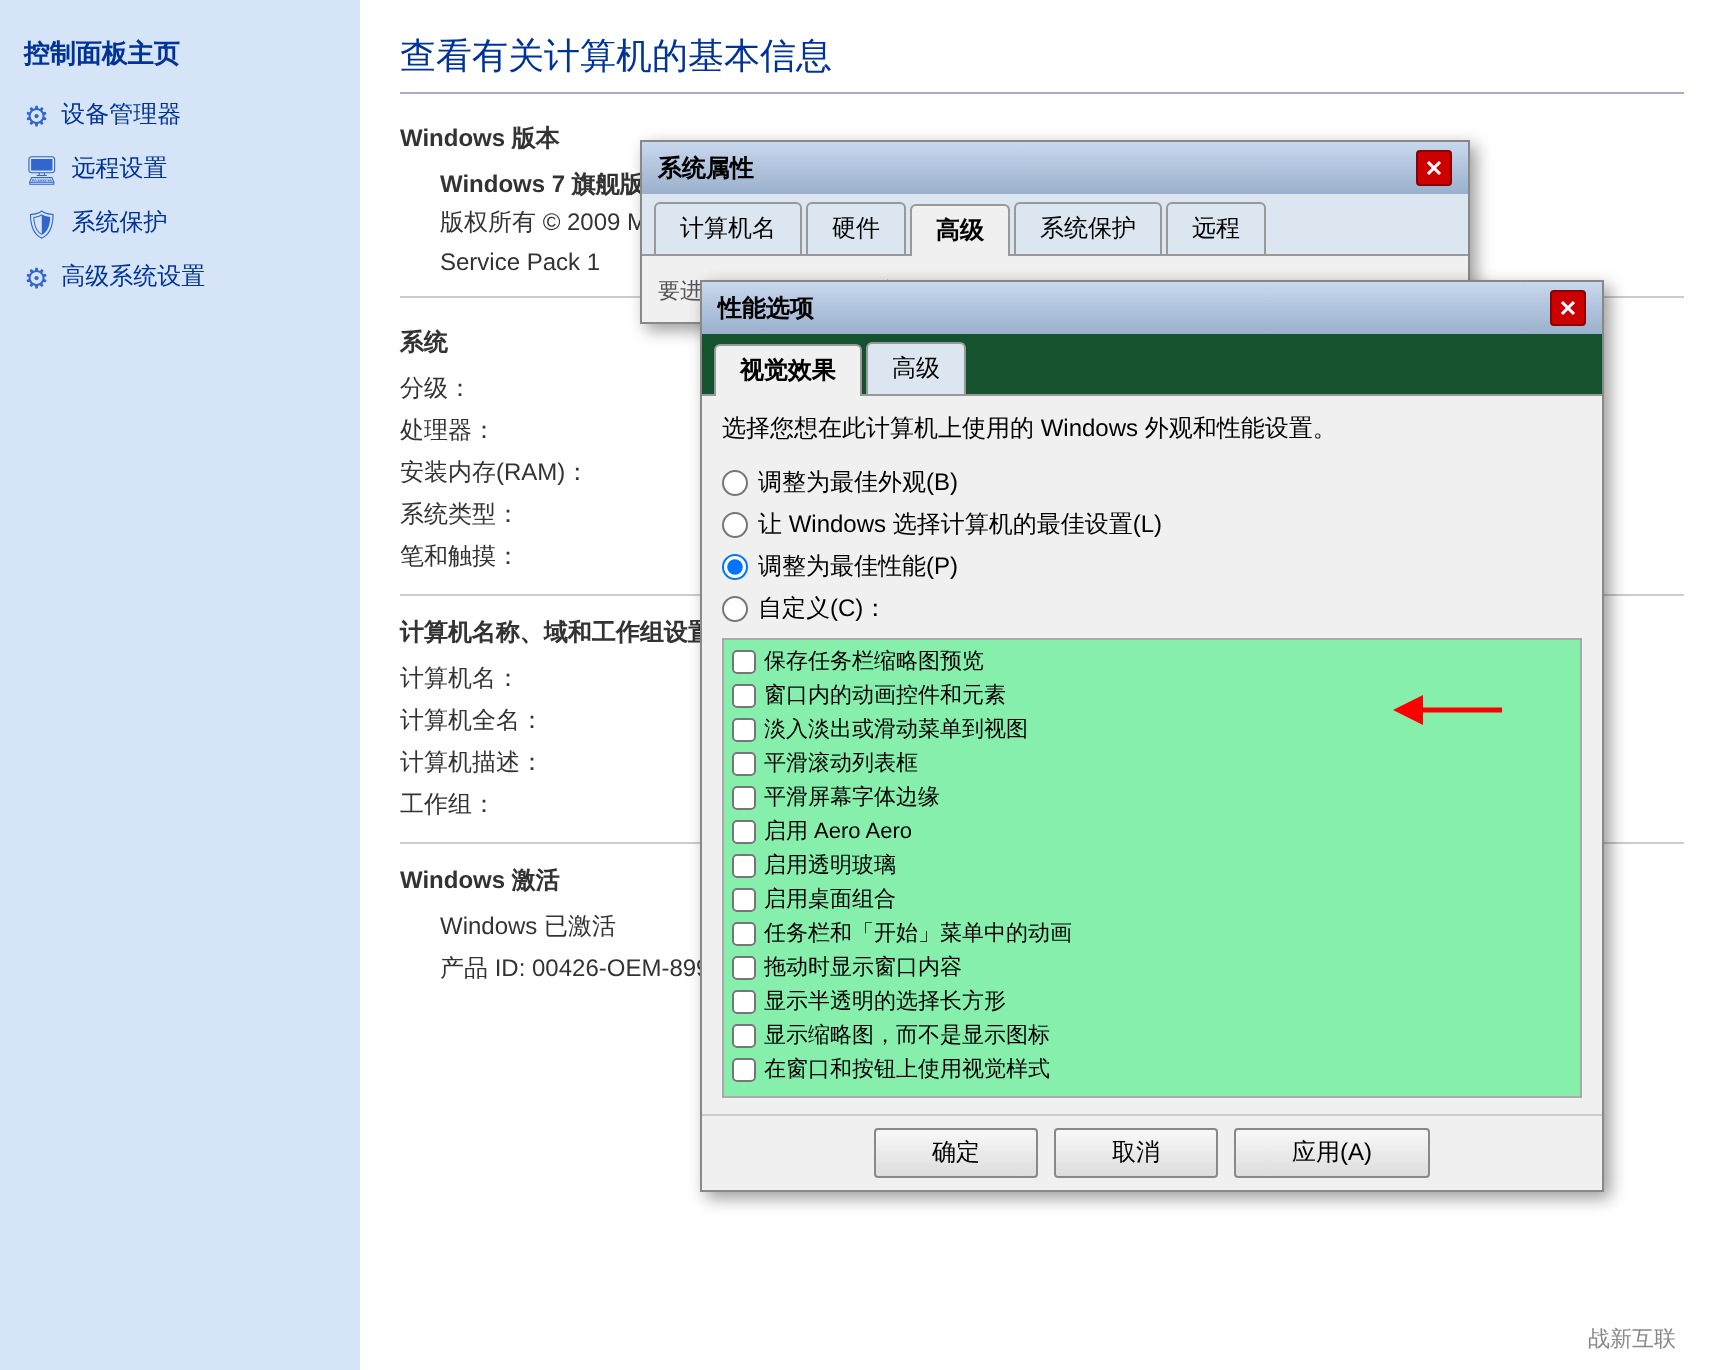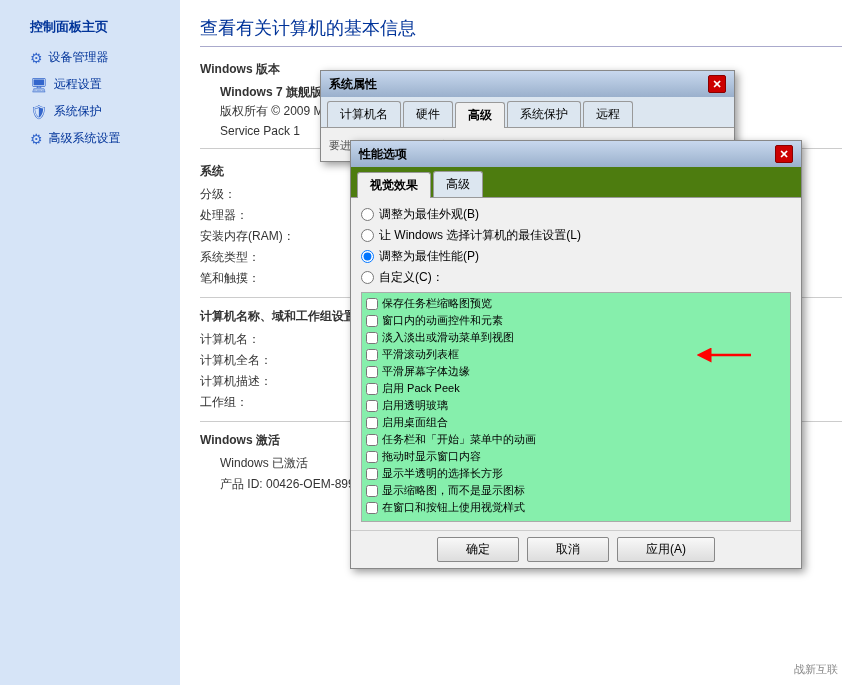--- a/index.html
+++ b/index.html
@@ -9,21 +9,21 @@
       background: #d6e4f7;
       width: 862px;
       height: 685px;
       overflow: hidden;
       position: relative;
     }
 
     
     .sidebar {
       position: absolute;
-      left: 18px; top: 0;
+      left: 0; top: 0;
       width: 180px;
       height: 685px;
       background: #d6e4f7;
       padding: 10px 0;
     }
     .sidebar-title {
       color: #003399;
       font-size: 13px;
       font-weight: bold;
       padding: 8px 12px;
@@ -199,21 +199,21 @@
       display: flex;
       align-items: center;
       justify-content: center;
       cursor: pointer;
       color: white;
       font-size: 11px;
       font-weight: bold;
     }
     .perf-tabs {
       display: flex;
-      background: #4d7c0f;
+      background: #14532d;
       border-bottom: 1px solid #999;
       padding: 4px 6px 0;
       gap: 2px;
     }
     .perf-tab {
       padding: 4px 12px;
       font-size: 12px;
       cursor: pointer;
       background: #dce6f0;
       border: 1px solid #999;
@@ -411,20 +411,21 @@
 <div class="perf-dialog">
   <div class="perf-titlebar">
     <span class="perf-titlebar-text">性能选项</span>
     <div class="perf-close-btn">✕</div>
   </div>
   <div class="perf-tabs">
     <div class="perf-tab active">视觉效果</div>
     <div class="perf-tab">高级</div>
   </div>
   <div class="perf-body">
+    <div class="perf-desc">选择您想在此计算机上使用的 Windows 外观和性能设置。</div>
     <div class="radio-group">
       <div class="radio-item">
         <input type="radio" name="perf" id="r2" style="">
         <label for="r2">调整为最佳外观(B)</label>
       </div>
       <div class="radio-item">
         <input type="radio" name="perf" id="r1" style="">
         <label for="r1">让 Windows 选择计算机的最佳设置(L)</label>
       </div>
       <div class="radio-item">
@@ -452,21 +453,21 @@
         <div class="checkbox-item">
           <input type="checkbox" style="">
           <label>平滑滚动列表框</label>
         </div>
         <div class="checkbox-item">
           <input type="checkbox" style="">
           <label>平滑屏幕字体边缘</label>
         </div>
         <div class="checkbox-item">
           <input type="checkbox" style="">
-          <label>启用 Pack Peek</label>
+          <label>启用 Aero Aero</label>
         </div>
         <div class="checkbox-item">
           <input type="checkbox" style="">
           <label>启用透明玻璃</label>
         </div>
         <div class="checkbox-item">
           <input type="checkbox" style="">
           <label>启用桌面组合</label>
         </div>
         <div class="checkbox-item">

